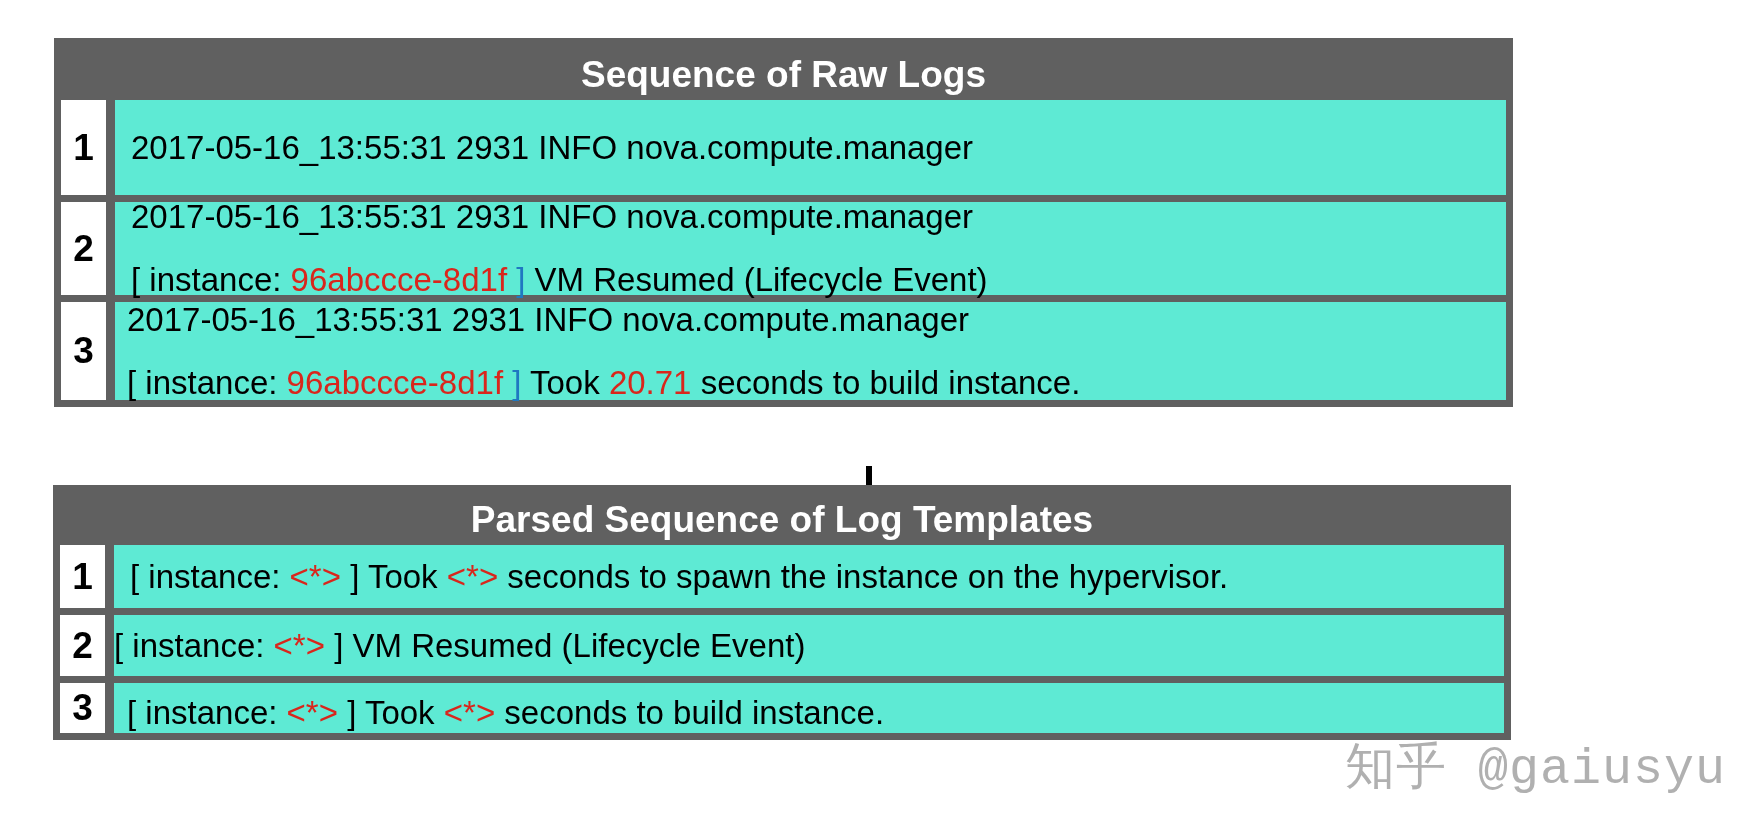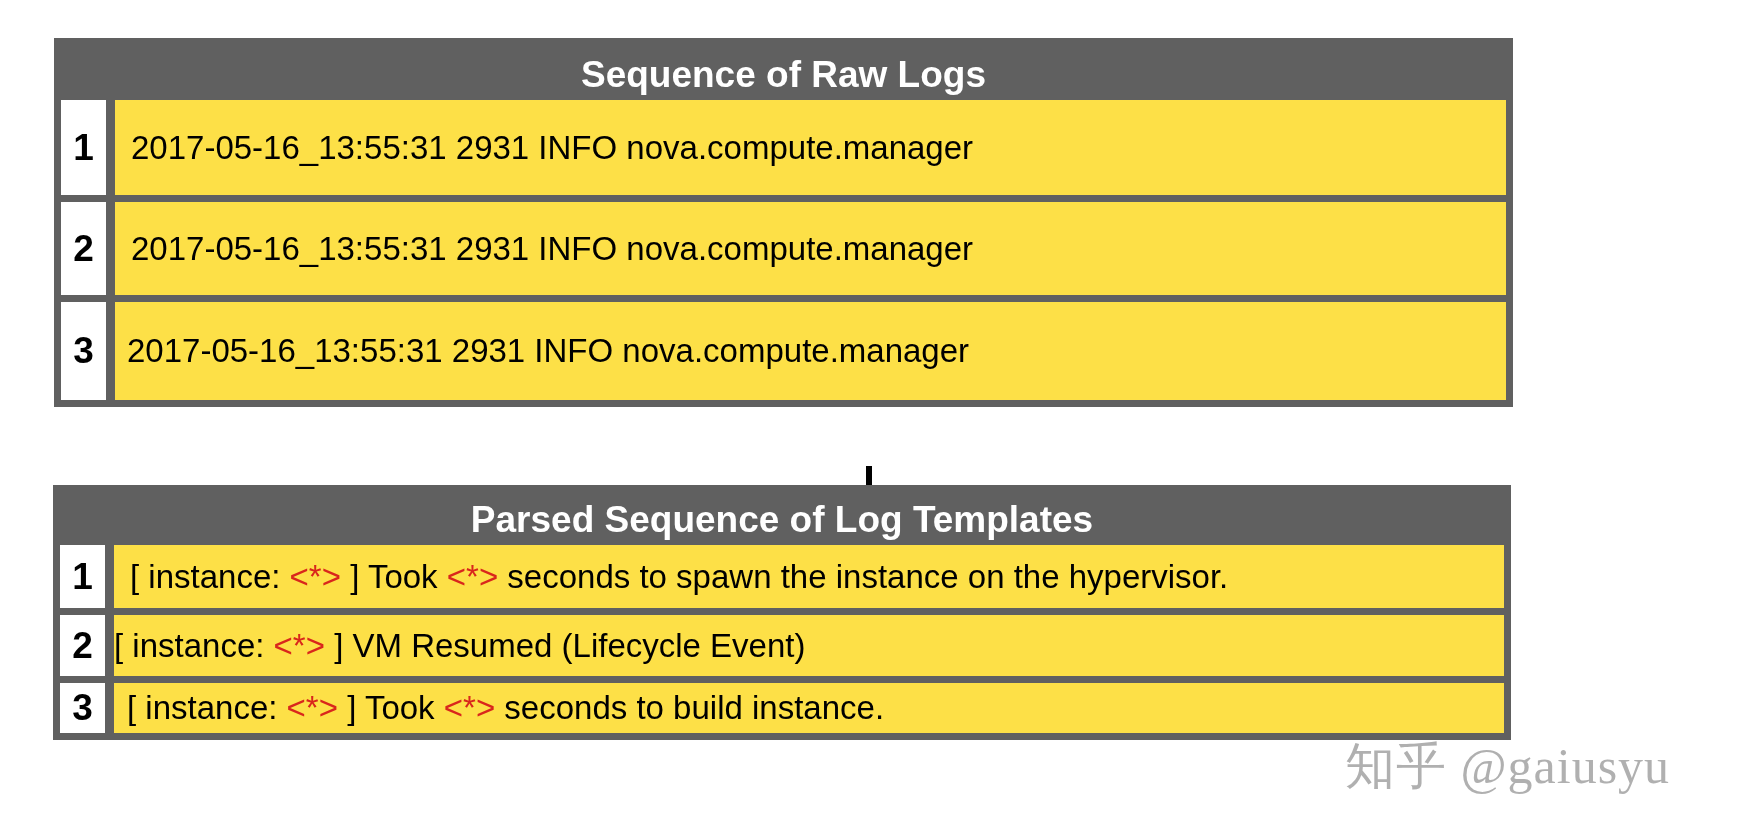--- a/index.html
+++ b/index.html
@@ -4,55 +4,57 @@
 <style>
   html, body { margin:0; padding:0; background:#ffffff; }
   body { width:1743px; height:839px; position:relative; overflow:hidden;
          font-family:"Liberation Sans", sans-serif; color:#000; }
   .tbl { position:absolute; background:#606060; box-sizing:border-box; }
   .tbl-header { position:absolute; left:0; right:0; top:0; color:#fff;
                 font-weight:bold; text-align:center; font-size:37px; }
   .row { position:absolute; left:7px; right:7px; background:#606060; }
   .num { position:absolute; left:0; top:0; bottom:0; width:45px; background:#fff;
          font-weight:bold; font-size:37px; display:flex; align-items:center; justify-content:center; }
-  .cell { position:absolute; left:54px; right:0; top:0; bottom:0; background:#fde047;
+  .cell { position:absolute; left:54px; right:0; top:0; bottom:0; background:#5eead4;
           font-size:33px; line-height:40px; display:flex; flex-direction:column; justify-content:center;
           padding-left:16px; white-space:nowrap;gap:23px; }
   .red { color:#d9261c; }
   .blue { color:#1f78c1; }
   .arrow-shaft { position:absolute; left:866px; top:466px; width:6px; height:32px; background:#000; }
   .arrow-head { position:absolute; left:853px; top:496px; width:0; height:0;
                 border-left:16px solid transparent; border-right:16px solid transparent; border-top:30px solid #000; }
   .watermark { position:absolute; left:1345px; top:733px; font-size:50px; color:rgba(150,150,150,0.75);
-               font-family:Liberation Serif, serif; letter-spacing:1px; white-space:nowrap; }
+               font-family:Liberation Mono, monospace; letter-spacing:1px; white-space:nowrap; }
 </style>
 </head>
 <body>
 
 <div class="tbl" style="left:54px; top:38px; width:1459px; height:369px;">
   <div class="tbl-header" style="height:52px; line-height:74px;">Sequence of Raw Logs</div>
 
   <div class="row" style="top:62px; height:95px;">
     <div class="num">1</div>
     <div class="cell">
       <div>2017-05-16_13:55:31 2931 INFO nova.compute.manager</div>
     </div>
   </div>
 
   <div class="row" style="top:164px; height:93px;">
     <div class="num">2</div>
     <div class="cell">
       <div>2017-05-16_13:55:31 2931 INFO nova.compute.manager</div>
+      <div><span>[ instance: </span><span class="red">96abccce-8d1f</span><span class="blue"> ]</span><span> VM Resumed (Lifecycle Event)</span></div>
     </div>
   </div>
 
   <div class="row" style="top:264px; height:98px;">
     <div class="num">3</div>
     <div class="cell" style="padding-left:12px;">
       <div>2017-05-16_13:55:31 2931 INFO nova.compute.manager</div>
+      <div><span>[ instance: </span><span class="red">96abccce-8d1f</span><span class="blue"> ]</span><span> Took </span><span class="red">20.71</span><span> seconds to build instance.</span></div>
     </div>
   </div>
 </div>
 
 <div>
   <div class="arrow-shaft"></div>
   <div class="arrow-head"></div>
 </div>
 
 <div class="tbl" style="left:53px; top:485px; width:1458px; height:255px;">
@@ -67,19 +69,19 @@
 
   <div class="row" style="top:130px; height:61px;">
     <div class="num">2</div>
     <div class="cell" style="padding-left:0;">
       <div><span>[ instance: </span><span class="red">&lt;*&gt;</span><span> ] VM Resumed (Lifecycle Event)</span></div>
     </div>
   </div>
 
   <div class="row" style="top:198px; height:50px;">
     <div class="num">3</div>
-    <div class="cell" style="padding-left:13px;">
+    <div class="cell" style="padding-left:13px;justify-content:flex-end;">
       <div><span>[ instance: </span><span class="red">&lt;*&gt;</span><span> ] Took </span><span class="red">&lt;*&gt;</span><span> seconds to build instance.</span></div>
     </div>
   </div>
 </div>
 
 <div class="watermark">知乎 @gaiusyu</div>
 
 </body></html>

